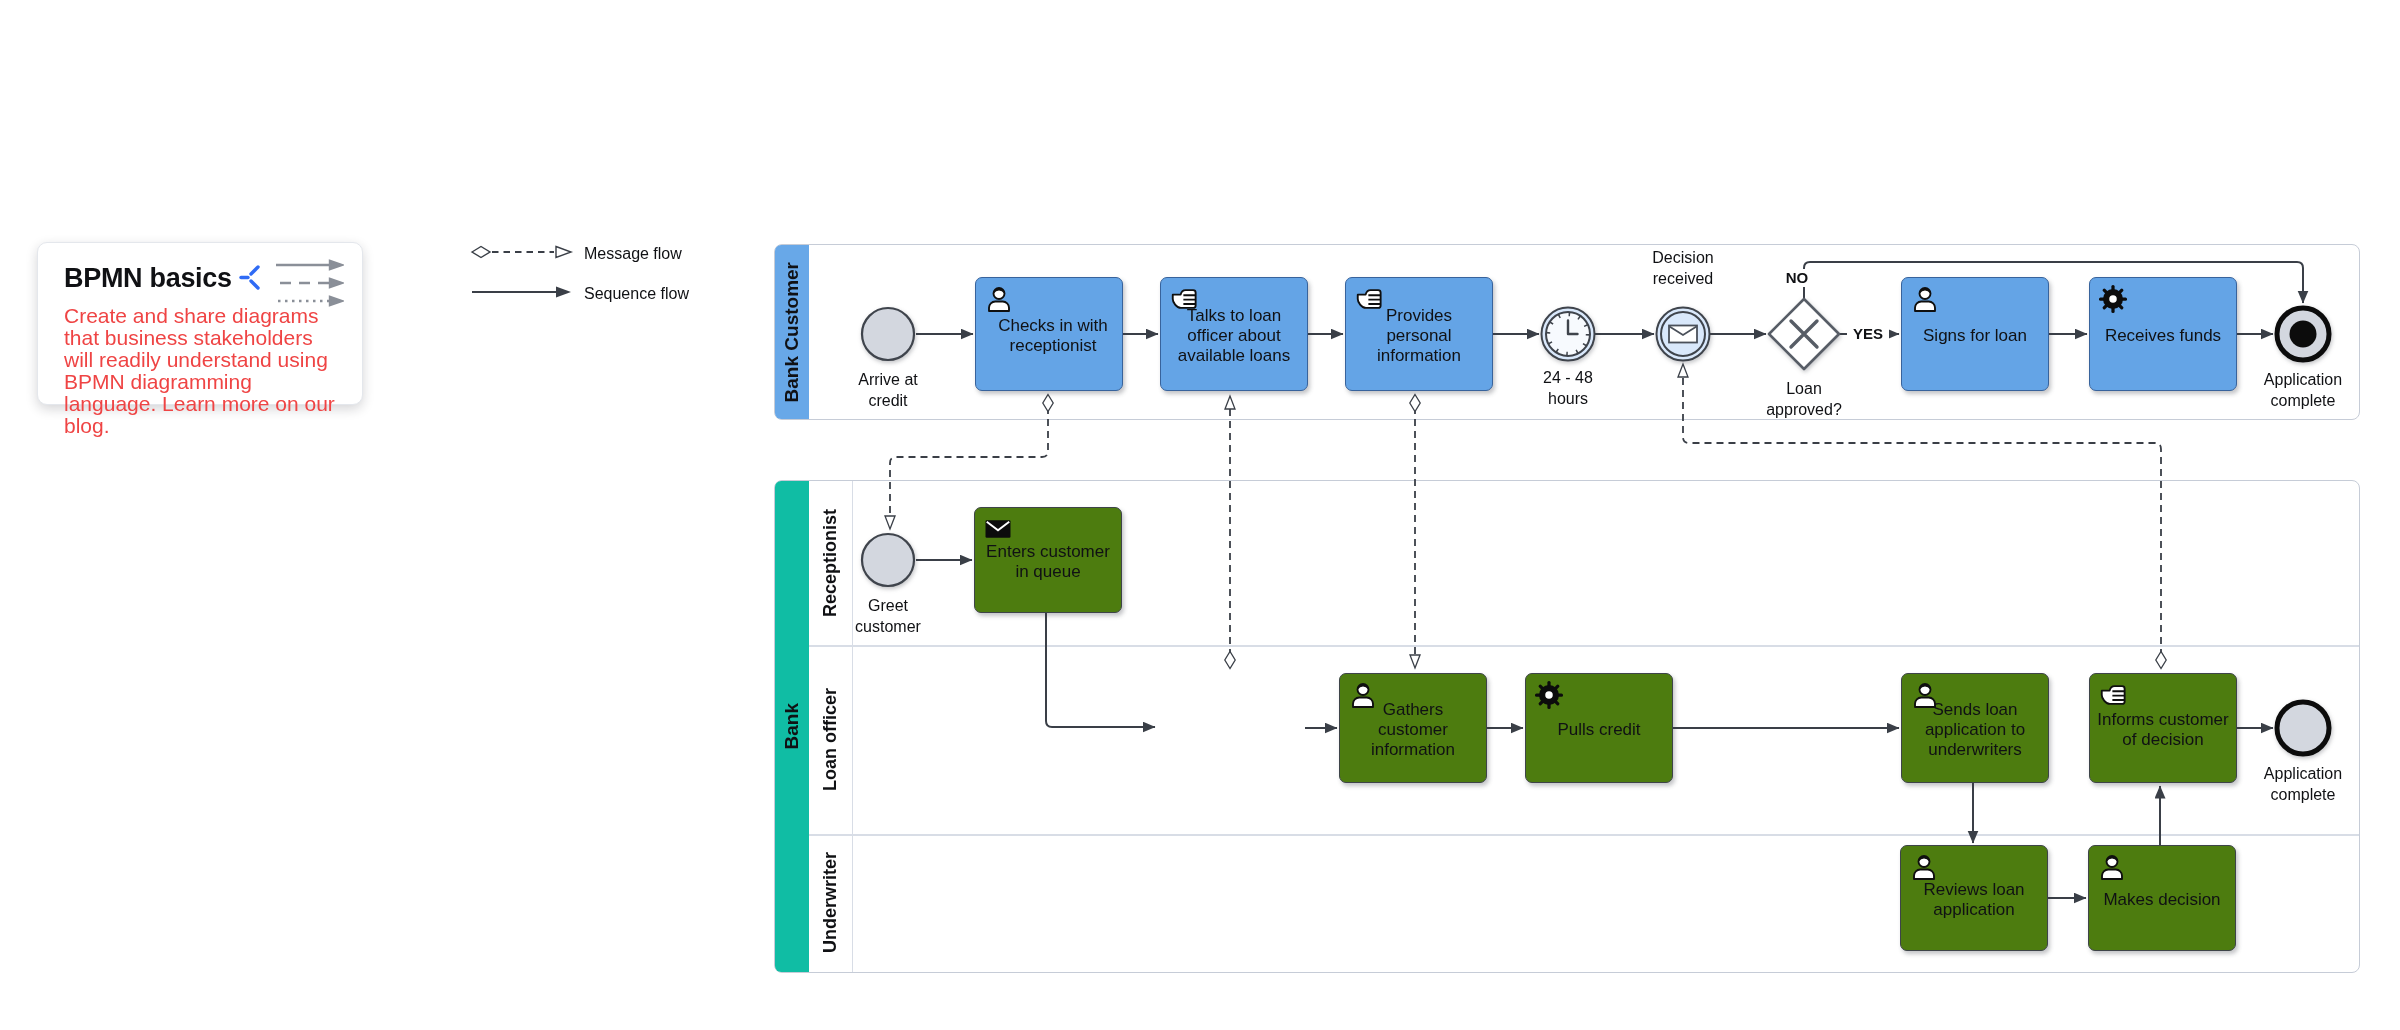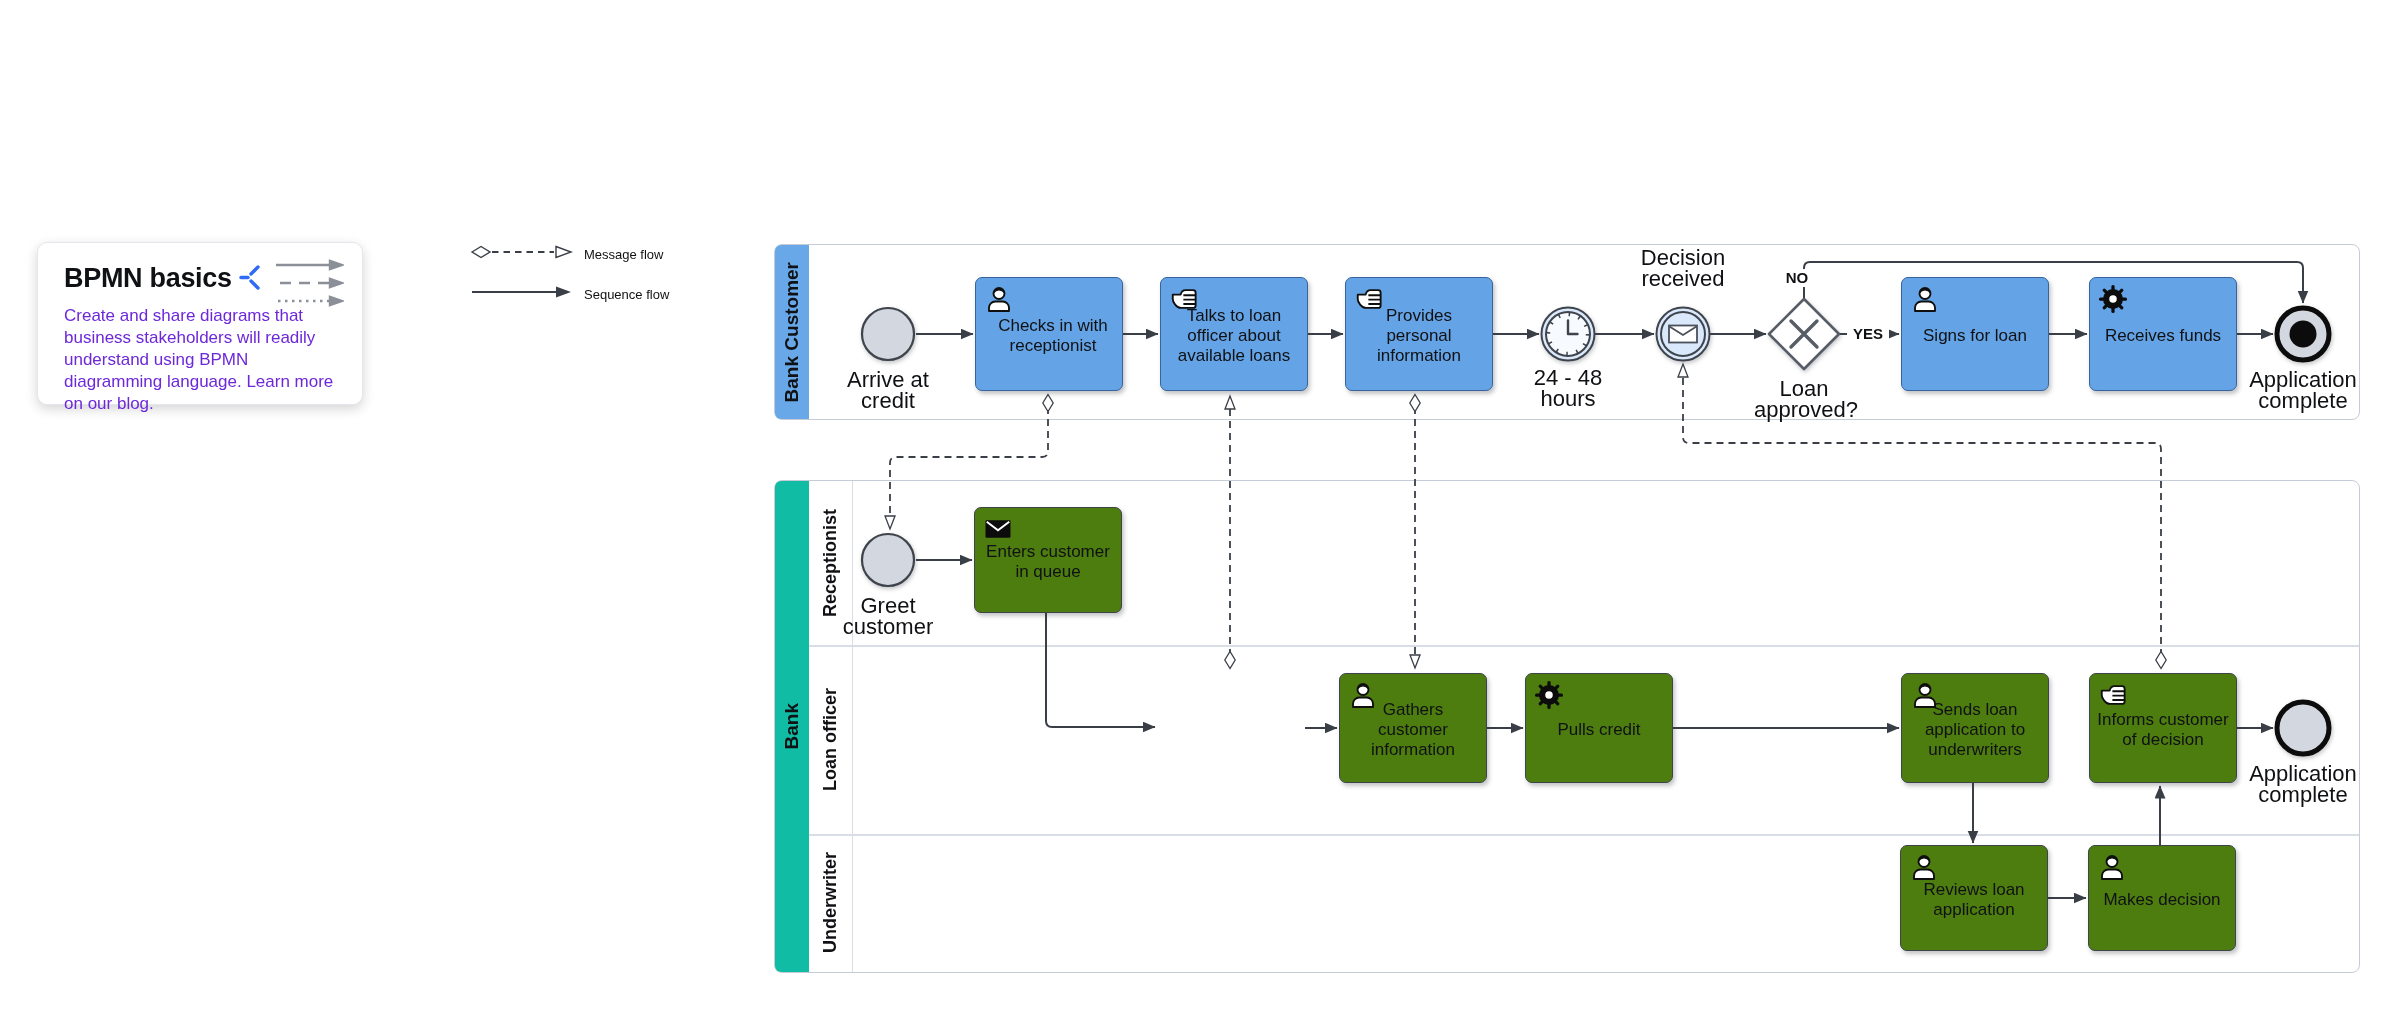--- a/index.html
+++ b/index.html
@@ -5,27 +5,27 @@
   html,body{margin:0;padding:0;background:#fff;}
   .canvas{position:relative;width:2400px;height:1030px;background:#fff;overflow:hidden;
           font-family:"Liberation Sans",sans-serif;color:#101114;}
 
   
   .card{position:absolute;left:37px;top:242px;width:326px;height:163px;background:#fff;
         border:1px solid #e4e7ec;border-radius:10px;box-shadow:0 4px 12px rgba(20,24,31,.18);
         box-sizing:border-box;padding:20px 22px 18px 26px;}
   .card-title-row{display:flex;align-items:center;gap:6px;}
   .card-title{font-size:27px;font-weight:700;letter-spacing:-.3px;}
-  .card-body{margin-top:11px;font-size:17px;line-height:22px;color:#6d28d9;width:272px;}
+  .card-body{margin-top:11px;font-size:21px;line-height:22px;color:#ef4444;width:272px;}
   .card-arrows{position:absolute;right:18px;top:16px;}
 
   
   .legend{position:absolute;left:470px;top:234px;}
   .legend-row{display:flex;align-items:center;gap:10px;height:40px;}
-  .legend-label{font-size:13px;}
+  .legend-label{font-size:16px;}
 
   
   .pool{position:absolute;background:#fff;border:1.5px solid #c6ccd7;border-radius:8px;
         box-sizing:border-box;}
   .pool-band{position:absolute;left:0;top:0;bottom:0;width:34px;border-radius:6px 0 0 6px;
         display:flex;align-items:center;justify-content:center;}
   .band-blue{background:#68a8e8;}
   .band-green{background:#10bda4;}
   .vtext{writing-mode:vertical-rl;transform:rotate(180deg);font-weight:700;white-space:nowrap;}
   .pool-label{font-size:19px;}
@@ -39,21 +39,21 @@
   .task{position:absolute;width:148px;border-radius:7px;box-sizing:border-box;
         display:flex;align-items:center;justify-content:center;text-align:center;
         font-size:17px;line-height:20px;padding:8px 6px 4px;
         box-shadow:2px 3px 4px rgba(55,60,70,.30);}
   .task-blue{background:#64a4e6;border:1.7px solid #38639c;}
   .task-green{background:#4d7c0f;border:1.5px solid #3e4449;}
   .ticon{position:absolute;left:8px;top:6px;width:30px;height:30px;}
   .tlabel{display:block;width:100%;}
   .node{position:absolute;}
   .node svg{display:block;filter:drop-shadow(1.5px 2px 2px rgba(55,60,70,.30));}
-  .free-label{position:absolute;text-align:center;font-size:22px;line-height:21px;}
+  .free-label{position:absolute;text-align:center;font-size:16px;line-height:21px;}
   .flow-tag{position:absolute;font-size:15px;font-weight:700;text-align:center;background:#fff;
         line-height:18px;}
   .wires{position:absolute;left:0;top:0;z-index:5;pointer-events:none;}
   .node,.task,.free-label,.flow-tag{z-index:10;}
 </style>
 </head>
 <body>
 
 <div class="canvas">
 

